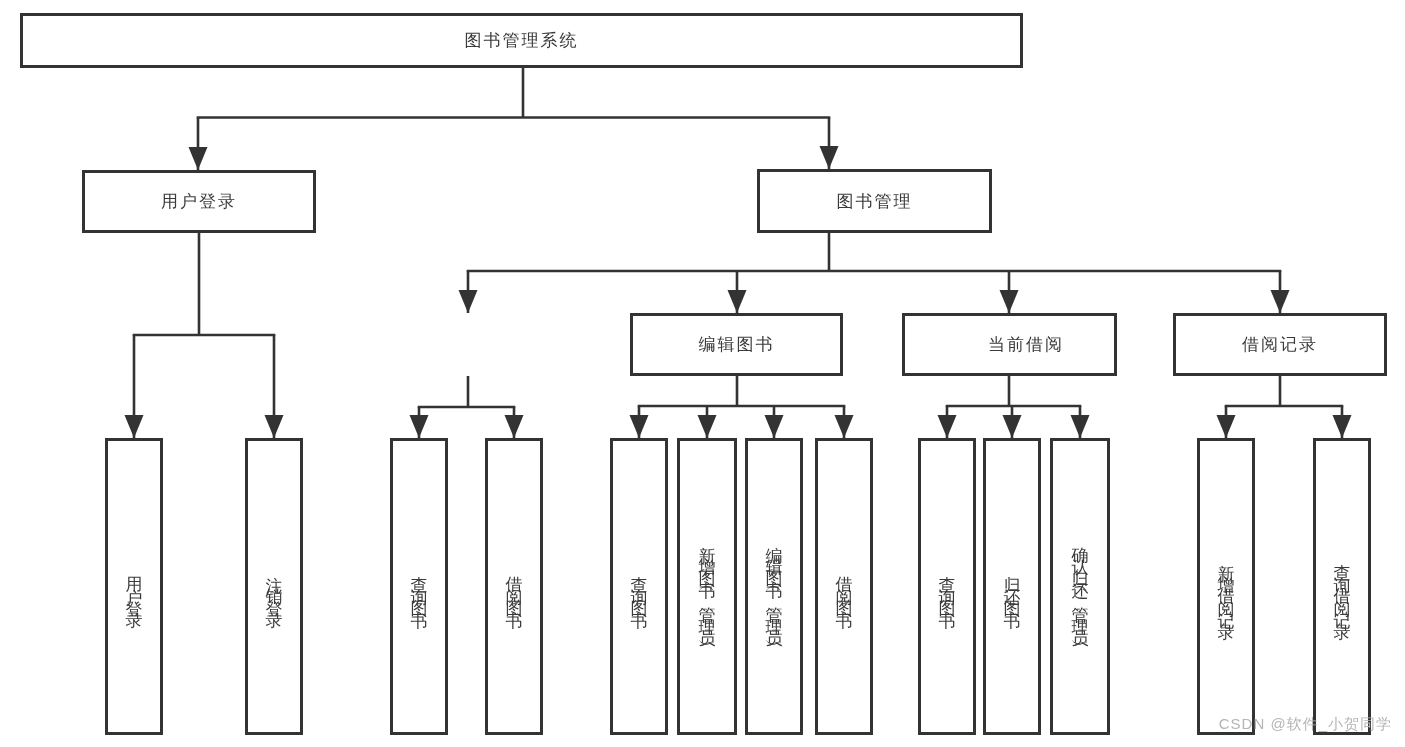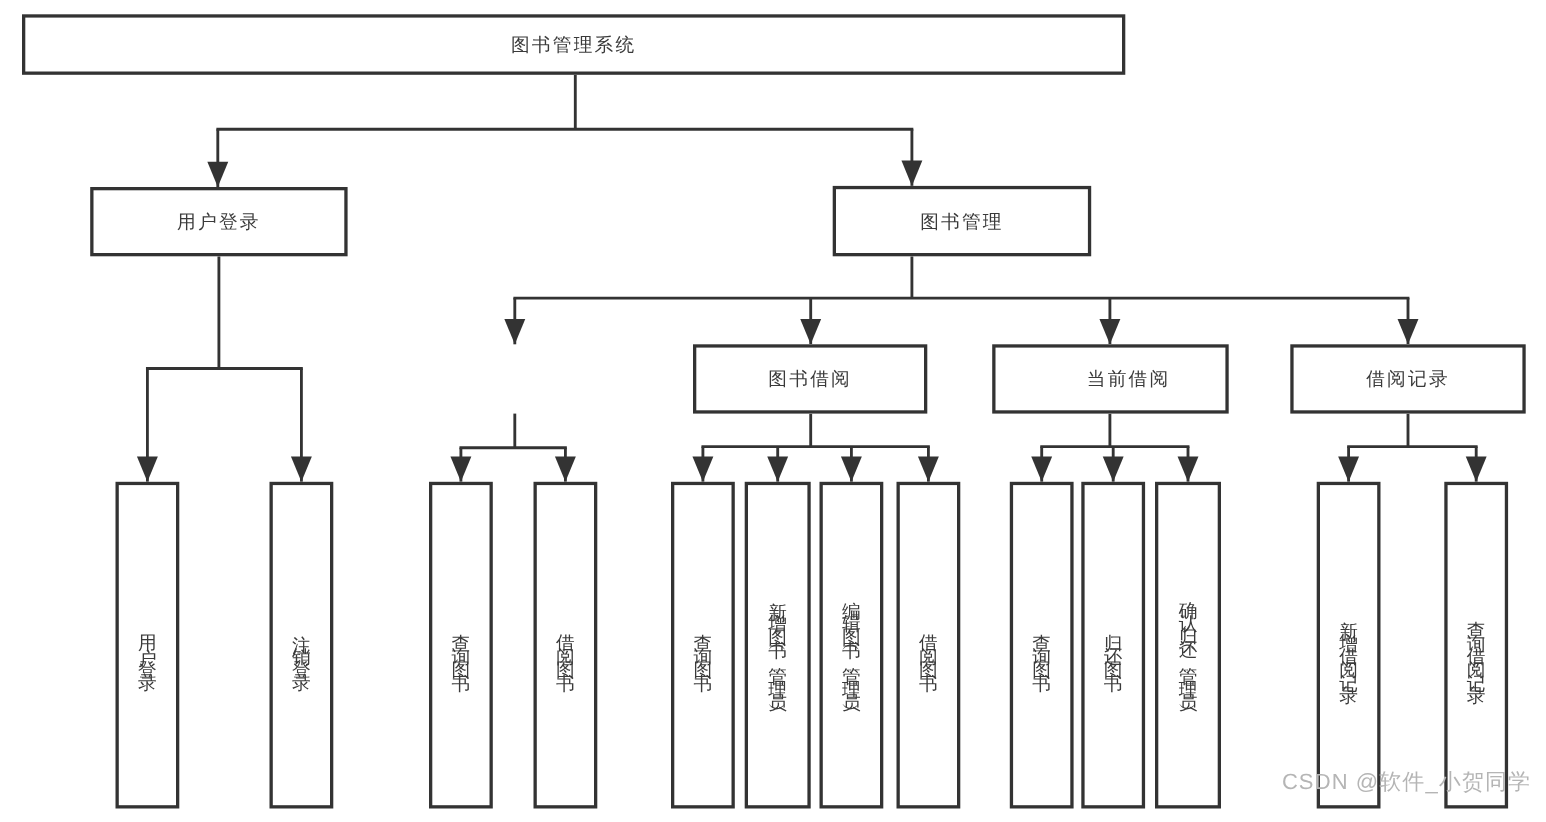--- a/index.html
+++ b/index.html
@@ -15,21 +15,21 @@
   .hlabel{font-size:17px;letter-spacing:2px;white-space:nowrap;color:#3a3a3a;}
   .root{left:20px;top:13px;width:1003px;height:55px;}
   .leaf{
     top:438px;height:297px;width:58px;
   }
   .leaf .vlabel{
     writing-mode:vertical-rl;text-orientation:mixed;
     font-size:17px;letter-spacing:12px;line-height:1;color:#3a3a3a;white-space:nowrap;
   }
   .watermark{
-    position:absolute;right:13px;bottom:23px;font-size:20px;color:#b5b5b5;
+    position:absolute;right:13px;bottom:13px;font-size:15px;color:#b5b5b5;
     letter-spacing:1px;white-space:nowrap;
   }
 </style>
 </head>
 <body>
 
 <div id="stage">
 
   <svg id="wires" width="1405" height="747" viewBox="0 0 1405 747">
     <defs>
@@ -86,21 +86,21 @@
   </div>
 
   <div class="box" style="left:82px;top:170px;width:234px;height:63px;">
     <span class="hlabel">用户登录</span>
   </div>
   <div class="box" style="left:712px;top:169px;width:235px;height:64px;margin-left:45px;">
     <span class="hlabel">图书管理</span>
   </div>
 
   <div class="box" style="left:630px;top:313px;width:213px;height:63px;">
-    <span class="hlabel">图书借阅</span>
+    <span class="hlabel">编辑图书</span>
   </div>
   <div class="box" style="left:902px;top:313px;width:215px;height:63px;padding-left:33px;">
     <span class="hlabel">当前借阅</span>
   </div>
   <div class="box" style="left:1173px;top:313px;width:214px;height:63px;">
     <span class="hlabel">借阅记录</span>
   </div>
 
   <div class="box leaf" style="left:105px;">
     <span class="vlabel">用户登录</span>

